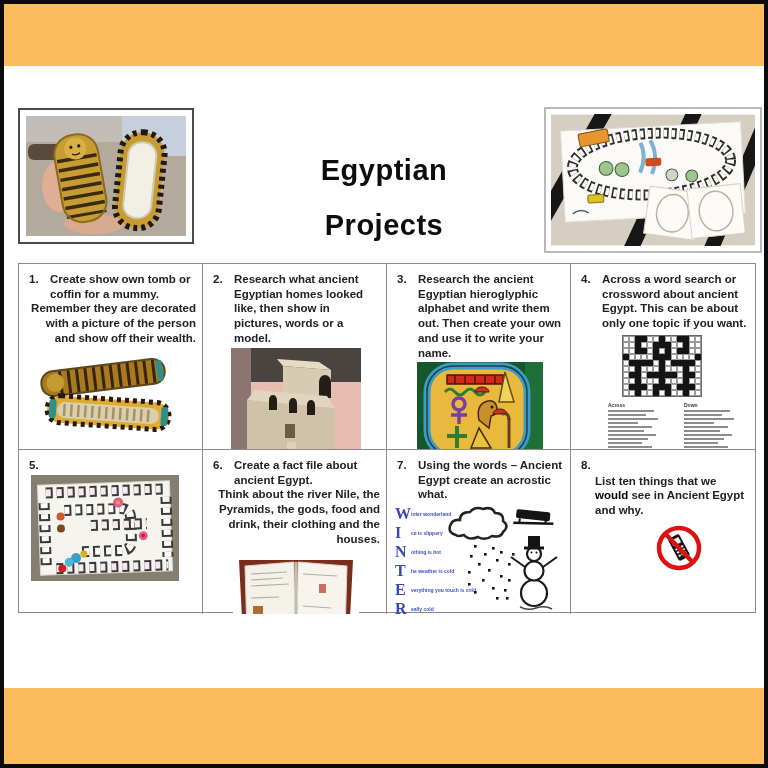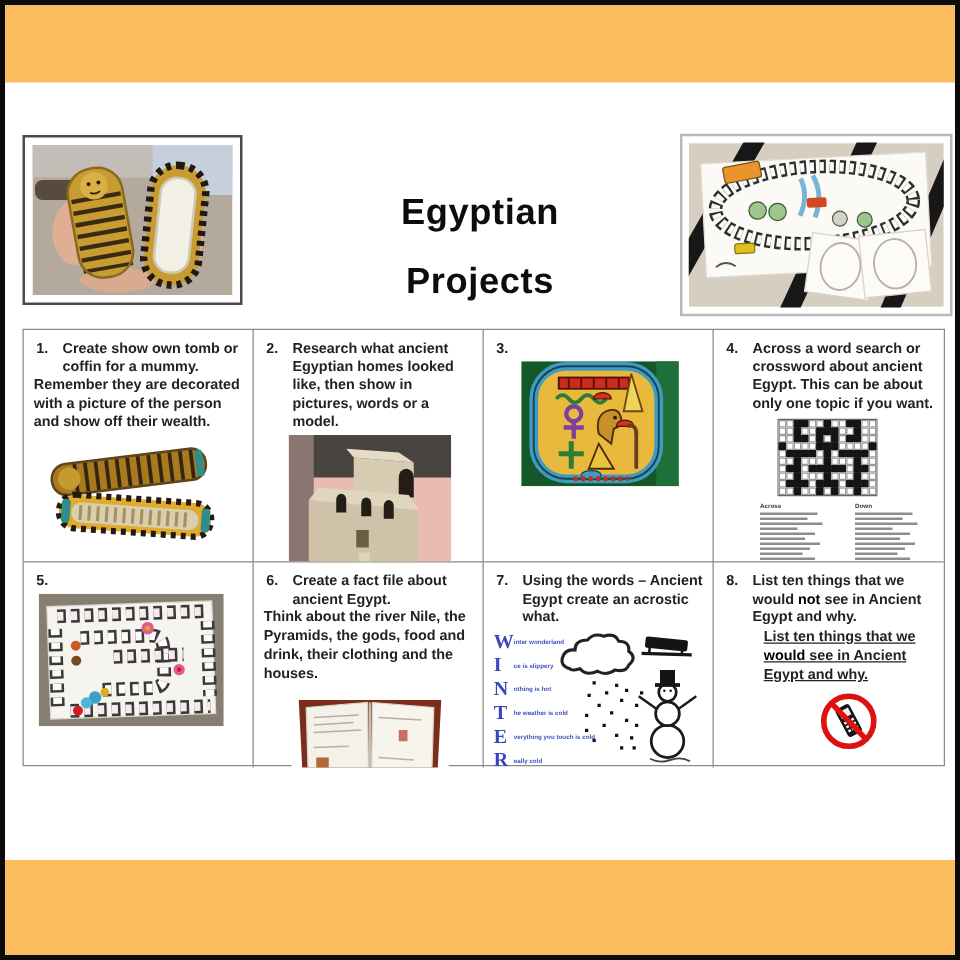--- a/index.html
+++ b/index.html
@@ -13,21 +13,21 @@
   .photo-box.left{left:14px;top:104px;width:176px;height:136px;border:2px solid #4b4b4b;padding:6px;}
   .photo-box.right{left:540px;top:103px;width:218px;height:146px;border:2px solid #b9b9b9;padding:5px;}
   .photo-box svg{display:block;width:100%;height:100%;}
   .ptable{position:absolute;left:14px;top:259px;width:738px;height:350px;display:grid;grid-template-columns:repeat(4,1fr);grid-template-rows:186px 164px;border:1px solid #8a8a8a;box-sizing:border-box;background:#fff;}
   .cell{border-right:1px solid #8a8a8a;border-bottom:1px solid #8a8a8a;box-sizing:border-box;padding:8px 6px 2px 8px;overflow:hidden;font-size:11.5px;font-weight:bold;color:#222;line-height:1.28;}
   .cell:nth-child(4n){border-right:none;}
   .cell:nth-child(n+5){border-bottom:none;}
   .item{display:flex;}
   .item .num{flex:none;width:23px;padding-left:2px;box-sizing:border-box;}
   .item .lead{flex:1;padding-right:2px;}
-  .extra{margin-top:0;}
+  .extra{margin-top:0;text-align:right;}
   .cimg{display:block;}
   .c1-img{margin:3px 0 0 2px;}
   .c2-img{margin:2px auto 0;}
   .c3-img{margin:2px auto 0;}
   .c5-img{margin:2px 0 0 4px;}
   .c6-img{margin:4px auto 0;}
   .xw-wrap{margin:4px auto 0;width:84px;}
   .xw{display:grid;grid-template-columns:repeat(13,6px);border:1px solid #666;width:78px;}
   .xc{width:6px;height:6px;box-sizing:border-box;border:0.5px solid #9a9a9a;background:#fff;}
   .xc.b{background:#141414;border-color:#141414;}
@@ -35,21 +35,21 @@
   .clue-col{width:52px;}
   .clue-head{font-size:5px;line-height:6px;color:#333;}
   .clue-line{height:2px;background:#8d8d8d;margin:2px 0;}
   .acrostic{position:relative;margin-top:3px;height:118px;}
   .ac-row{display:flex;align-items:center;height:19px;}
   .ac-cap{font-size:16px;font-weight:bold;color:#3947bb;width:13px;font-family:"Liberation Serif",serif;}
   .ac-rest{font-size:5px;color:#3f50c2;margin-left:3px;white-space:nowrap;}
   .ac-art{position:absolute;right:2px;top:0;}
   .p8-and{margin:1px 0 1px 0;}
   .p8-b{font-weight:bold;color:#000;}
-  .p8-second{margin:1px 0 0 32px;padding-right:4px;text-decoration:underline;}
+  .p8-second{margin:1px 0 0 16px;padding-right:4px;}
   .nophone{display:block;margin:6px 0 0 76px;}
 </style>
 </head>
 <body>
 
 <div class="frame">
   <div class="bar top"></div>
   <div class="bar bottom"></div>
 
   <div class="title-line" style="top:150px;">Egyptian</div>
@@ -164,20 +164,21 @@
         </g>
         <rect x="54" y="76" width="10" height="14" fill="#6b5d42"></rect>
         <rect x="56" y="94" width="9" height="8" fill="#ddd3b8"></rect>
         <polygon points="16,102 104,108 104,112 16,106" fill="#9a8d74"></polygon>
       </svg>
     </div>
 
     <div class="cell">
       <div class="item">
         <span class="num">3.</span>
+        <span class="lead">Research the ancient Egyptian hieroglyphic alphabet and write them out. Then create your own and use it to write your name.</span>
       </div>
       <svg class="cimg c3-img" width="126" height="100" viewBox="0 0 126 100">
         <rect width="126" height="100" fill="#15562b"></rect>
         <rect x="108" y="0" width="18" height="100" fill="#1e7038"></rect>
         <rect x="10" y="4" width="100" height="90" rx="26" fill="#e8b93c" stroke="#3f9cc0" stroke-width="7"></rect>
         <rect x="10" y="4" width="100" height="90" rx="26" fill="none" stroke="#1b3f55" stroke-width="1.5"></rect>
         <g>
           <rect x="30" y="13" width="56" height="9" fill="#cc2b1e" stroke="#5a1008" stroke-width="1.5"></rect>
           <line x1="38" y1="13" x2="38" y2="22" stroke="#5a1008" stroke-width="1.5"></line>
           <line x1="48" y1="13" x2="48" y2="22" stroke="#5a1008" stroke-width="1.5"></line>
@@ -517,21 +518,20 @@
             <circle cx="96.5" cy="47.5" r="1" fill="#111"></circle>
           <path d="M80,102 q8,4 16,1 q9,-3 16,1" stroke="#444" stroke-width="1.5" fill="none"></path>
         </svg>
 
       </div>
     </div>
 
     <div class="cell">
       <div class="item">
         <span class="num">8.</span>
-        <span class="lead"><span>List ten things that we would </span><span class="p8-b">not</span><span> see in Ancient Egypt and why.</span></span>
       </div>
       <div class="p8-second"><span>List ten things that we </span><span class="p8-b">would</span><span> see in Ancient Egypt and why.</span></div>
       <svg class="nophone" width="48" height="48" viewBox="0 0 48 48">
         <circle cx="24" cy="24" r="20" fill="none" stroke="#dd1111" stroke-width="4.5"></circle>
         <g transform="rotate(-28 24 24)">
           <rect x="18" y="11" width="12.5" height="25" rx="2.5" fill="#161616"></rect>
           <rect x="20" y="14" width="8.5" height="6" fill="#efefef"></rect>
           <g fill="#efefef">
             <rect x="20" y="23" width="2.2" height="2"></rect>
               <rect x="23.2" y="23" width="2.2" height="2"></rect>

